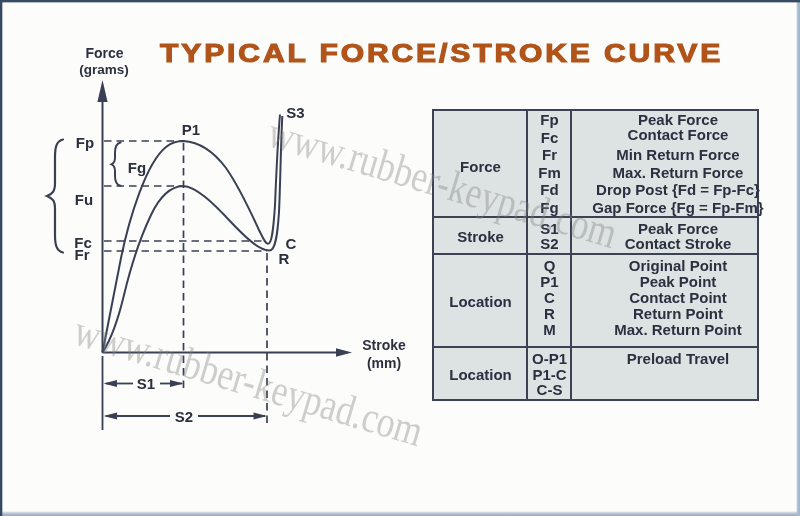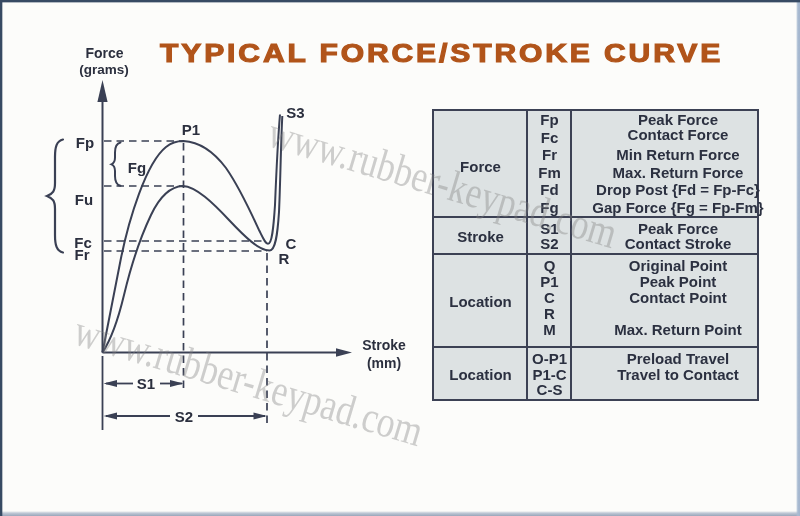--- a/index.html
+++ b/index.html
@@ -139,16 +139,16 @@
   <div class="abs desc rowtxt" style="top:15px">Contact Force</div>
   <div class="abs desc rowtxt" style="top:35px">Min Return Force</div>
   <div class="abs desc rowtxt" style="top:52.5px">Max. Return Force</div>
   <div class="abs desc rowtxt" style="top:70px">Drop Post {Fd = Fp-Fc}</div>
   <div class="abs desc rowtxt" style="top:87.5px">Gap Force {Fg = Fp-Fm}</div>
   <div class="abs desc rowtxt" style="top:108.5px">Peak Force</div>
   <div class="abs desc rowtxt" style="top:124px">Contact Stroke</div>
   <div class="abs desc rowtxt" style="top:146px">Original Point</div>
   <div class="abs desc rowtxt" style="top:162px">Peak Point</div>
   <div class="abs desc rowtxt" style="top:178px">Contact Point</div>
+  <div class="abs desc rowtxt" style="top:194px">Return Point</div>
   <div class="abs desc rowtxt" style="top:210px">Max. Return Point</div>
   <div class="abs desc rowtxt" style="top:238.5px">Preload Travel</div>
-  <div class="abs desc rowtxt" style="top:254.5px">Travel to Contact</div>
 </div>
 
 </body></html>

